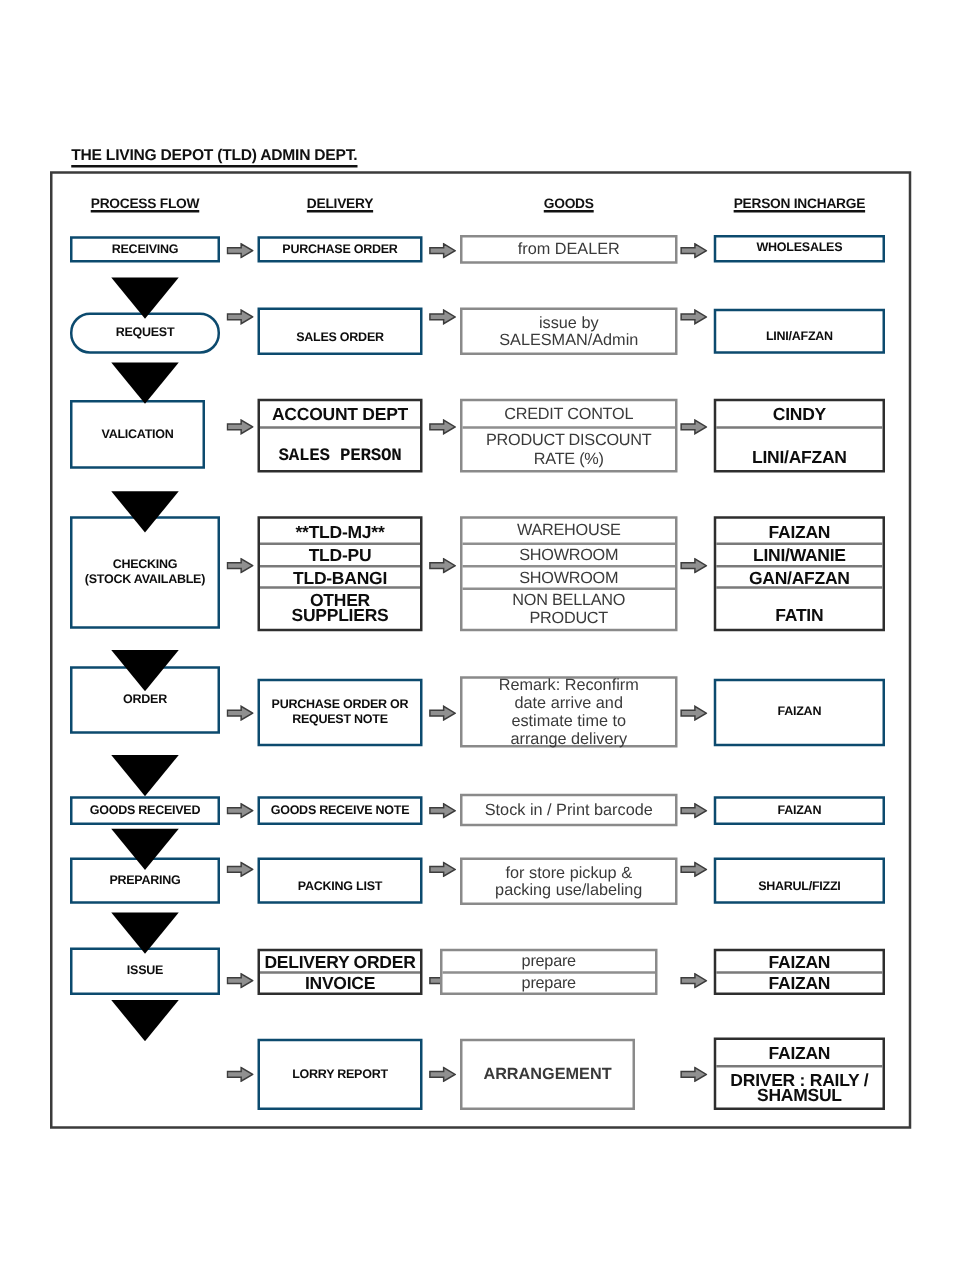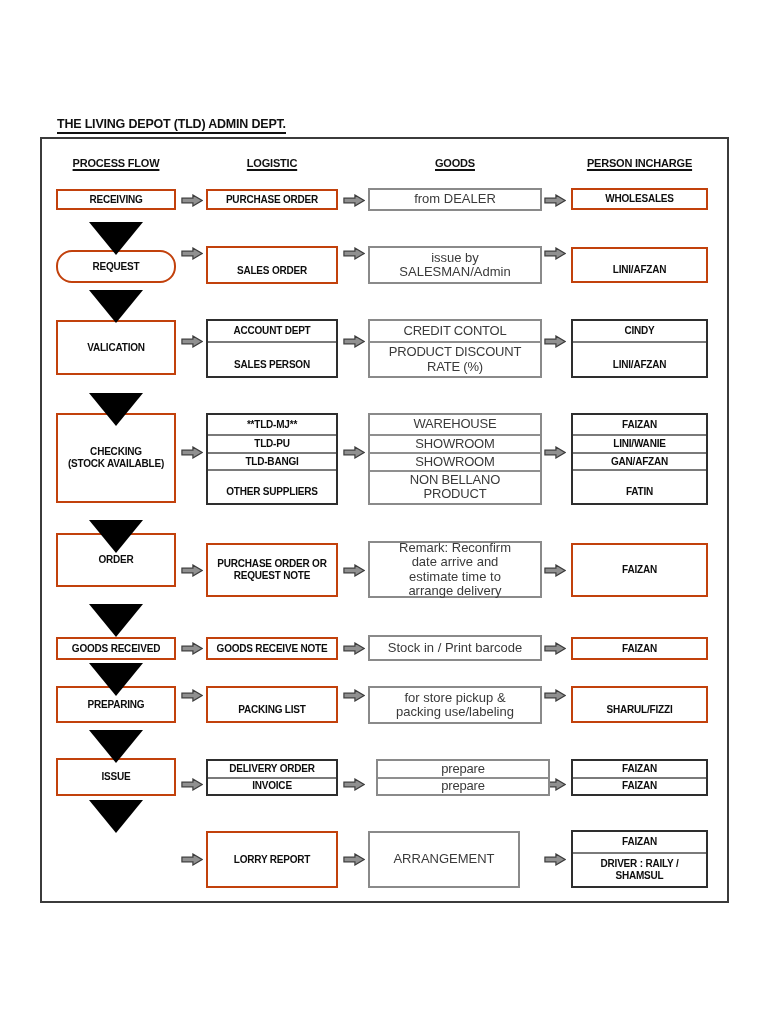--- a/index.html
+++ b/index.html
@@ -6,28 +6,28 @@
   .page{position:relative;width:768px;height:1024px;background:#ffffff;overflow:hidden;
         font-family:"Liberation Sans", sans-serif;}
   .title{position:absolute;left:57px;top:117px;font-size:12.5px;font-weight:bold;color:#111;
          letter-spacing:-0.2px;border-bottom:2px solid #111;padding-bottom:1px;white-space:nowrap;}
   .frame{position:absolute;left:40px;top:137px;width:689px;height:766px;border:2px solid #3b3b3b;
          box-sizing:border-box;background:#fff;}
   .colhead{position:absolute;top:155px;height:15px;display:flex;align-items:center;justify-content:center;
            font-size:11px;font-weight:bold;color:#111;text-decoration:underline;
            text-decoration-thickness:2px;text-underline-offset:2px;letter-spacing:-0.2px;}
   .b,.i,.g{position:absolute;box-sizing:border-box;background:#fff;}
-  .b{border:2px solid #c2410c;display:flex;align-items:center;justify-content:center;text-align:center;
+  .b{border:2px solid #0c4a6e;display:flex;align-items:center;justify-content:center;text-align:center;
      font-size:10px;font-weight:bold;color:#0d0d0d;letter-spacing:-0.2px;white-space:pre-line;line-height:12px;z-index:6;}
   .i{border:2px solid #8a8a8a;display:flex;align-items:center;justify-content:center;text-align:center;
      font-size:13px;font-weight:normal;color:#3a3a3a;white-space:pre-line;line-height:14.5px;z-index:6;overflow:visible;}
   .g{border:2px solid #2e2e2e;display:flex;flex-direction:column;z-index:6;}
   .g.ib{border-color:#8a8a8a;}
   .cell{display:flex;align-items:center;justify-content:center;text-align:center;box-sizing:border-box;
-        font-size:10px;font-weight:bold;color:#0d0d0d;letter-spacing:-0.2px;white-space:pre-line;line-height:12px;}
+        font-size:14px;font-weight:bold;color:#0d0d0d;letter-spacing:-0.2px;white-space:pre-line;line-height:12px;}
   .ib .cell{font-size:13px;font-weight:normal;color:#3a3a3a;line-height:14.5px;}
   .dv{border-top:2px solid #7a7a7a;}
   .ib .dv{border-top-color:#8f8f8f;}
   .low{align-items:flex-end;padding-bottom:5px;}
   .arr{position:absolute;width:22px;height:13px;z-index:4;}
   .tri{position:absolute;width:0;height:0;border-left:27px solid transparent;border-right:27px solid transparent;
        border-top:33px solid #000;z-index:7;}
 </style>
 </head>
 <body>
@@ -40,21 +40,21 @@
   </defs>
 </svg>
 
 <div class="page">
 
   <div class="title">THE LIVING DEPOT (TLD) ADMIN DEPT.</div>
 
   <div class="frame"></div>
 
   <div class="colhead" style="left:56px;width:120px;">PROCESS FLOW</div>
-  <div class="colhead" style="left:206px;width:132px;">LOGISTIC</div>
+  <div class="colhead" style="left:206px;width:132px;">DELIVERY</div>
   <div class="colhead" style="left:368px;width:174px;">GOODS</div>
   <div class="colhead" style="left:571px;width:137px;">PERSON INCHARGE</div>
 
   <div class="tri" style="left:89px;top:222px;"></div>
   <div class="tri" style="left:89px;top:290px;"></div>
   <div class="tri" style="left:89px;top:393px;"></div>
   <div class="tri" style="left:89px;top:520px;"></div>
   <div class="tri" style="left:89px;top:604px;"></div>
   <div class="tri" style="left:89px;top:663px;"></div>
   <div class="tri" style="left:89px;top:730px;"></div>
@@ -82,24 +82,24 @@
   <svg class="arr" style="left:181px;top:247px;">
       <use href="#blockArrow"></use>
     </svg>
   <svg class="arr" style="left:343px;top:247px;">
       <use href="#blockArrow"></use>
     </svg>
   <svg class="arr" style="left:544px;top:247px;">
       <use href="#blockArrow"></use>
     </svg>
 
-  <div class="b" style="left:56px;top:320px;width:120px;height:55px;">VALICATION</div>
+  <div class="b" style="left:56px;top:320px;width:108px;height:55px;">VALICATION</div>
   <div class="g" style="left:206px;top:319px;width:132px;height:59px;">
     <div class="cell" style="height:22px;">ACCOUNT DEPT</div>
-    <div class="cell dv low" style="height:37px;">SALES PERSON</div>
+    <div class="cell dv low" style="height:37px;font-family:Liberation Mono, monospace;">SALES PERSON</div>
   </div>
   <div class="g ib" style="left:368px;top:319px;width:174px;height:59px;">
     <div class="cell" style="height:22px;">CREDIT CONTOL</div>
     <div class="cell dv" style="height:37px;">PRODUCT DISCOUNT
 RATE (%)</div>
   </div>
   <div class="g" style="left:571px;top:319px;width:137px;height:59px;">
     <div class="cell" style="height:22px;">CINDY</div>
     <div class="cell dv low" style="height:37px;">LINI/AFZAN</div>
   </div>
@@ -189,40 +189,40 @@
     </svg>
   <svg class="arr" style="left:544px;top:689px;">
       <use href="#blockArrow"></use>
     </svg>
 
   <div class="b" style="left:56px;top:758px;width:120px;height:38px;">ISSUE</div>
   <div class="g" style="left:206px;top:759px;width:132px;height:37px;">
     <div class="cell" style="height:18px;">DELIVERY ORDER</div>
     <div class="cell dv" style="height:19px;">INVOICE</div>
   </div>
-  <div class="g ib" style="left:376px;top:759px;width:174px;height:37px;">
+  <div class="g ib" style="left:352px;top:759px;width:174px;height:37px;">
     <div class="cell" style="height:18px;">prepare</div>
     <div class="cell dv" style="height:19px;">prepare</div>
   </div>
   <div class="g" style="left:571px;top:759px;width:137px;height:37px;">
     <div class="cell" style="height:18px;">FAIZAN</div>
     <div class="cell dv" style="height:19px;">FAIZAN</div>
   </div>
   <svg class="arr" style="left:181px;top:778px;">
       <use href="#blockArrow"></use>
     </svg>
   <svg class="arr" style="left:343px;top:778px;">
       <use href="#blockArrow"></use>
     </svg>
   <svg class="arr" style="left:544px;top:778px;">
       <use href="#blockArrow"></use>
     </svg>
 
   <div class="b" style="left:206px;top:831px;width:132px;height:57px;">LORRY REPORT</div>
-  <div class="i" style="left:368px;top:831px;width:152px;height:57px;">ARRANGEMENT</div>
+  <div class="i" style="left:368px;top:831px;width:140px;height:57px;font-weight:bold;">ARRANGEMENT</div>
   <div class="g" style="left:571px;top:830px;width:137px;height:58px;">
     <div class="cell" style="height:21px;">FAIZAN</div>
     <div class="cell dv" style="height:37px;">DRIVER : RAILY /
 SHAMSUL</div>
   </div>
   <svg class="arr" style="left:181px;top:853px;">
       <use href="#blockArrow"></use>
     </svg>
   <svg class="arr" style="left:343px;top:853px;">
       <use href="#blockArrow"></use>

